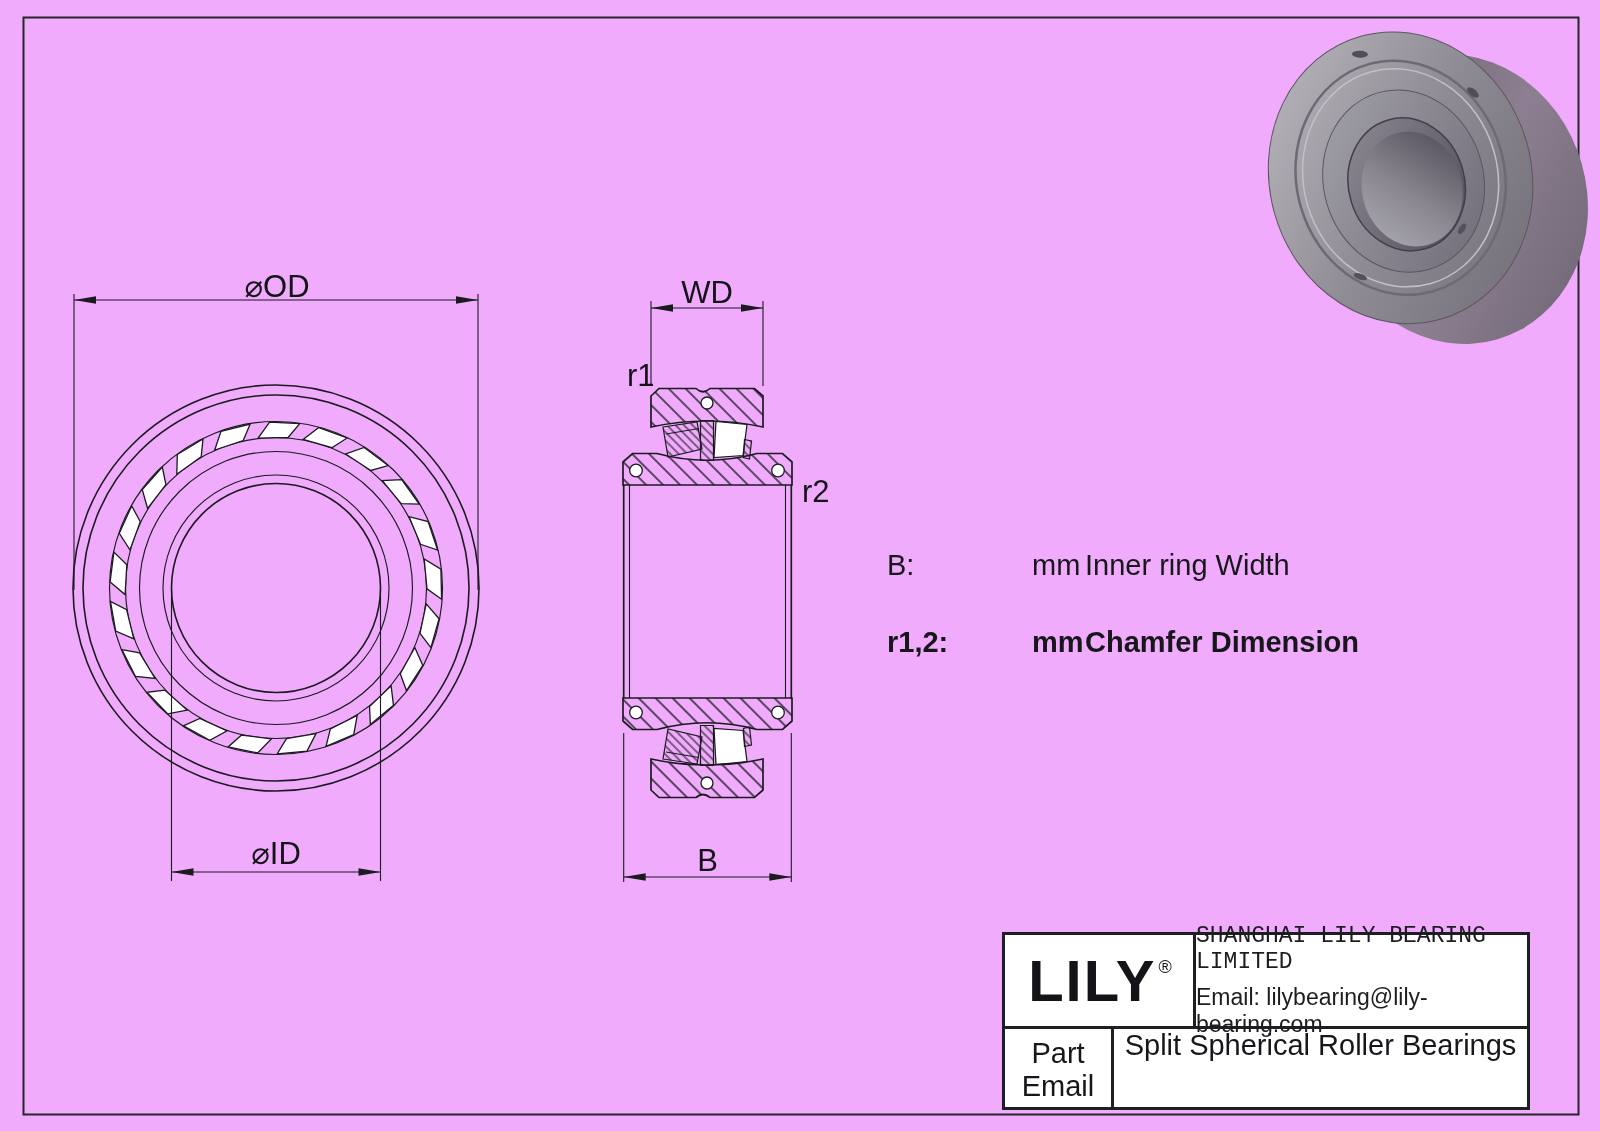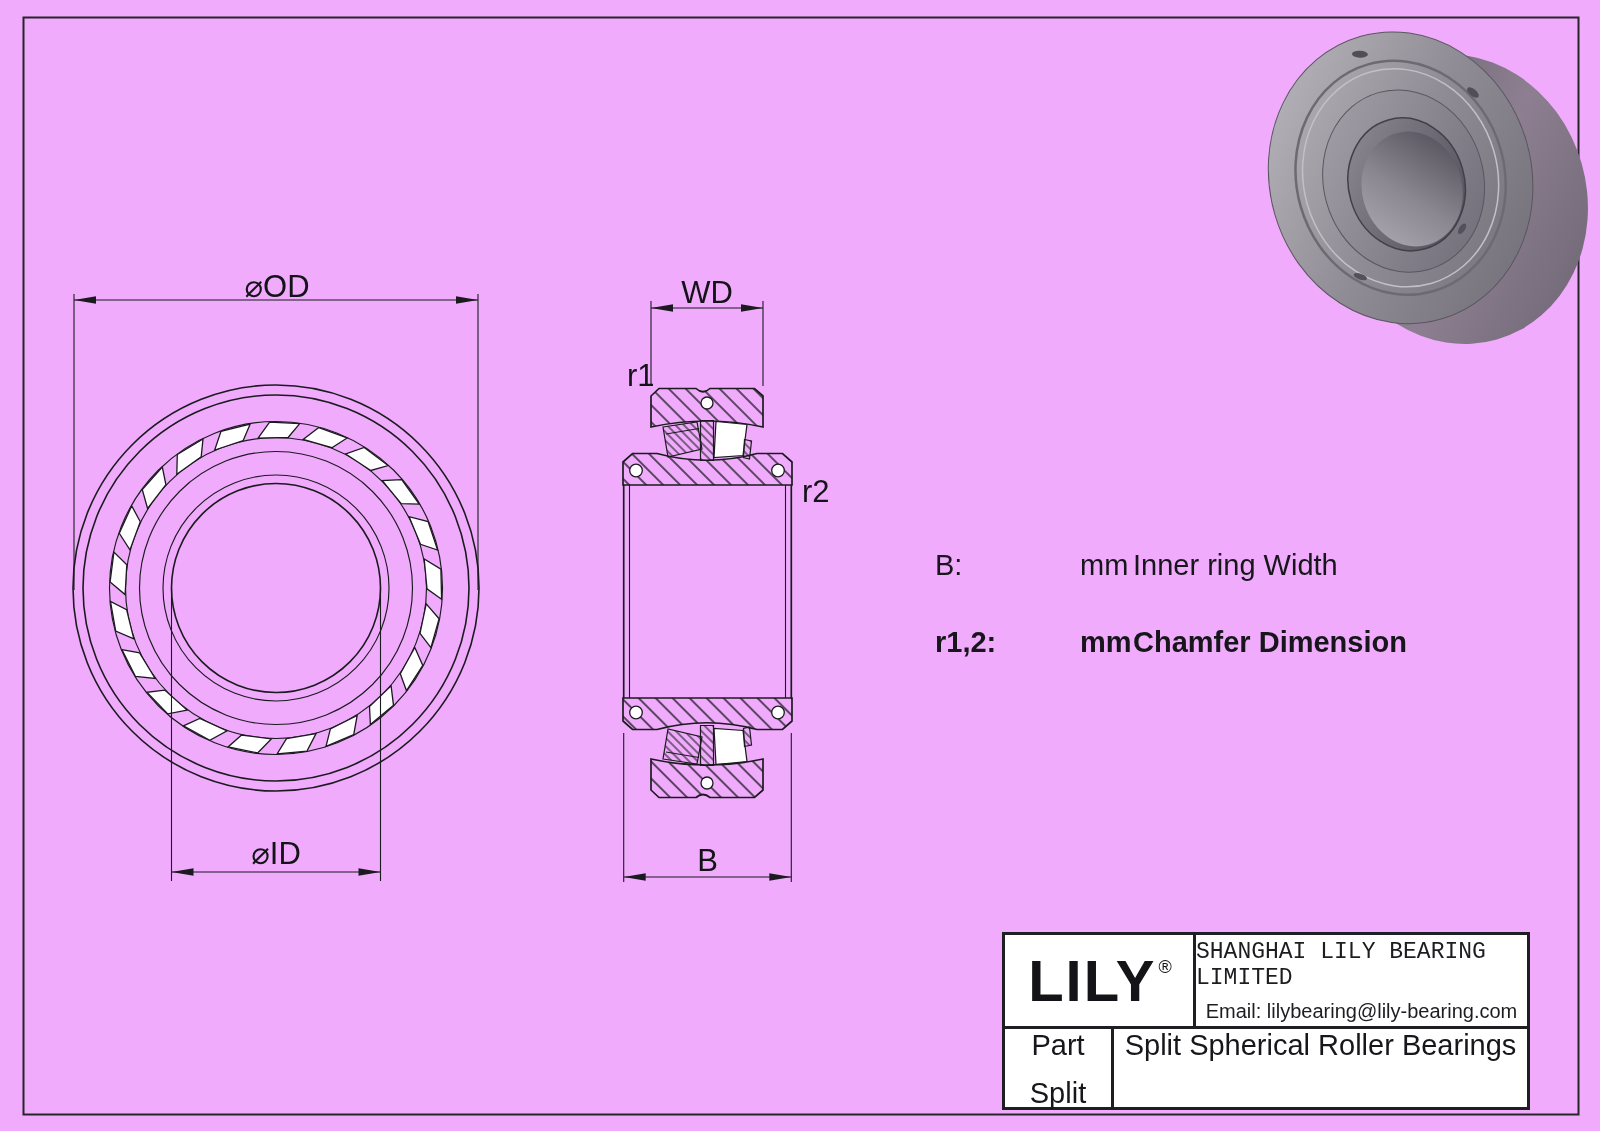--- a/index.html
+++ b/index.html
@@ -16,40 +16,40 @@
   .hatched{fill:url(#h12);stroke:#1b1b1f;stroke-width:1.7;}
   .hatched-dense{fill:url(#h6);stroke:#1b1b1f;stroke-width:1.2;}
   .white-part{fill:#ffffff;stroke:#1b1b1f;stroke-width:1.25;}
   .hole{fill:#ffffff;stroke:#1b1b1f;stroke-width:1.3;}
   .edge{stroke:#1b1b1f;stroke-width:1.7;fill:none;}
   .edge-thin{stroke:#1b1b1f;stroke-width:1.1;fill:none;}
   .dim-text{font:31px "Liberation Sans","DejaVu Sans",sans-serif;fill:#141418;}
   #front-rollers path{fill:#fff;stroke:#1b1b1f;stroke-width:1.3;}
 
   
-  .specs{position:absolute;left:935px;top:549px;font-size:29px;line-height:33px;color:#17171b;}
+  .specs{position:absolute;left:887px;top:549px;font-size:29px;line-height:33px;color:#17171b;}
   .spec-row{white-space:nowrap;}
   .spec-row + .spec-row{margin-top:44px;font-weight:bold;}
   .spec-sym{display:inline-block;width:145px;}
   .spec-unit{display:inline-block;width:53px;}
 
   
   .title-block{position:absolute;left:1002px;top:932px;width:528px;height:178px;
                border:3px solid #1f1f23;box-sizing:border-box;background:#fff;}
   .tb-row1{display:flex;height:94px;border-bottom:3px solid #1f1f23;box-sizing:border-box;}
   .tb-row2{display:flex;height:81px;box-sizing:border-box;}
   .tb-logo-cell{width:191px;border-right:3px solid #1f1f23;box-sizing:border-box;
                 display:flex;align-items:center;justify-content:center;}
   .tb-logo{font-size:58px;font-weight:bold;letter-spacing:2px;color:#141418;position:relative;}
   .tb-reg{font-size:18px;font-weight:normal;position:relative;top:-28px;left:2px;letter-spacing:0;}
   .tb-company-cell{flex:1;display:flex;flex-direction:column;align-items:center;justify-content:center;}
   .tb-company{font-size:23px;color:#1d1d21;font-family:Liberation Mono, monospace;}
-  .tb-email{font-size:20px;color:#1d1d21;margin-top:9px;}
+  .tb-email{font-size:23px;color:#1d1d21;margin-top:9px;}
   .tb-part-cell{width:109px;border-right:3px solid #1f1f23;box-sizing:border-box;
-                display:flex;flex-direction:column;align-items:center;justify-content:space-between;
+                display:flex;flex-direction:column;align-items:center;justify-content:center;
                 font-size:29px;line-height:33px;}
   .tb-name-cell{flex:1;display:flex;align-items:flex-start;justify-content:center;font-size:29px;}
 </style>
 </head>
 <body>
 
 <div id="page">
 
 <svg id="tech-svg" width="1600" height="1131" viewBox="0 0 1600 1131">
   <defs>
@@ -222,21 +222,21 @@
         <span class="tb-logo"><span>LILY</span><span class="tb-reg">®</span></span>
       </div>
       <div class="tb-company-cell">
         <div class="tb-company">SHANGHAI LILY BEARING LIMITED</div>
         <div class="tb-email">Email: lilybearing@lily-bearing.com</div>
       </div>
     </div>
     <div class="tb-row2">
       <div class="tb-part-cell">
         <div>Part</div>
-        <div>Split</div>
+        <div>Email</div>
       </div>
       <div class="tb-name-cell">
         <span>Split Spherical Roller Bearings</span>
       </div>
     </div>
   </div>
 
 </div>
 
 </body></html>

